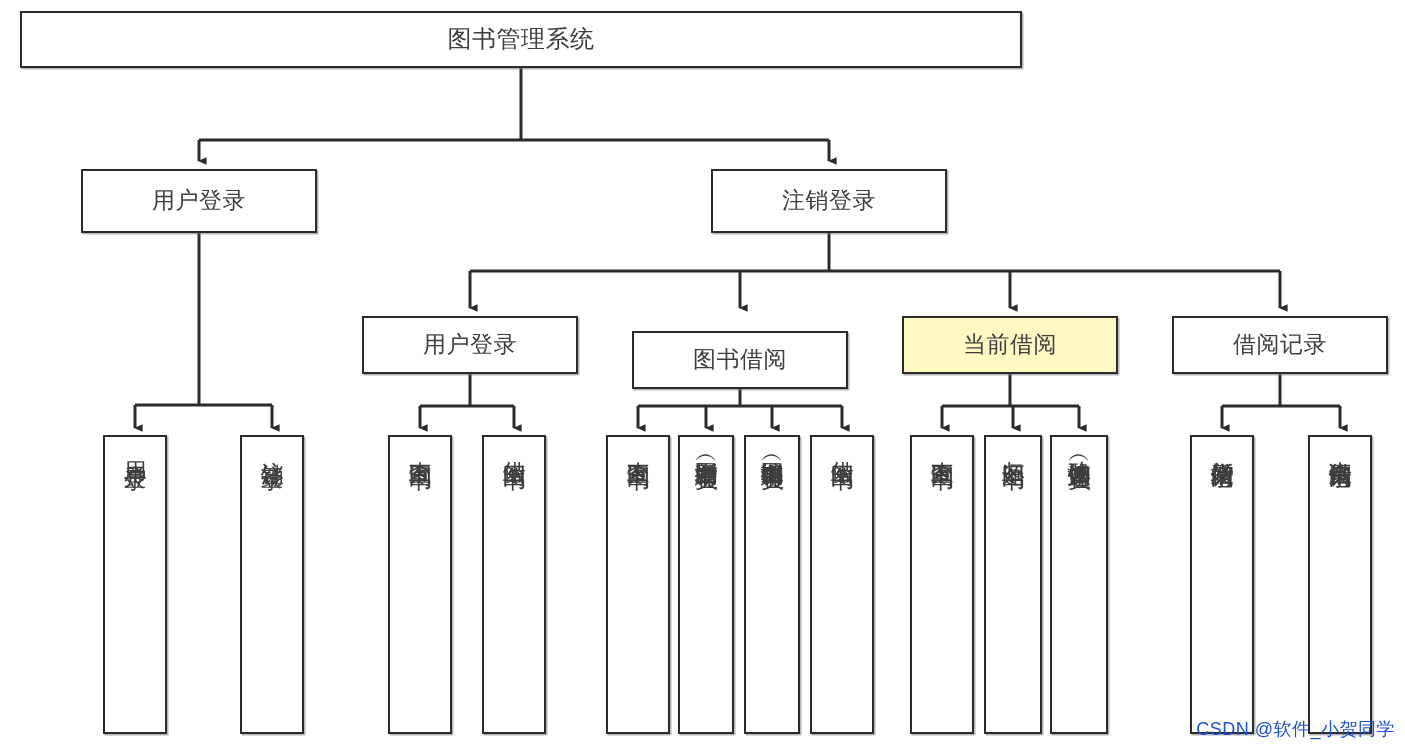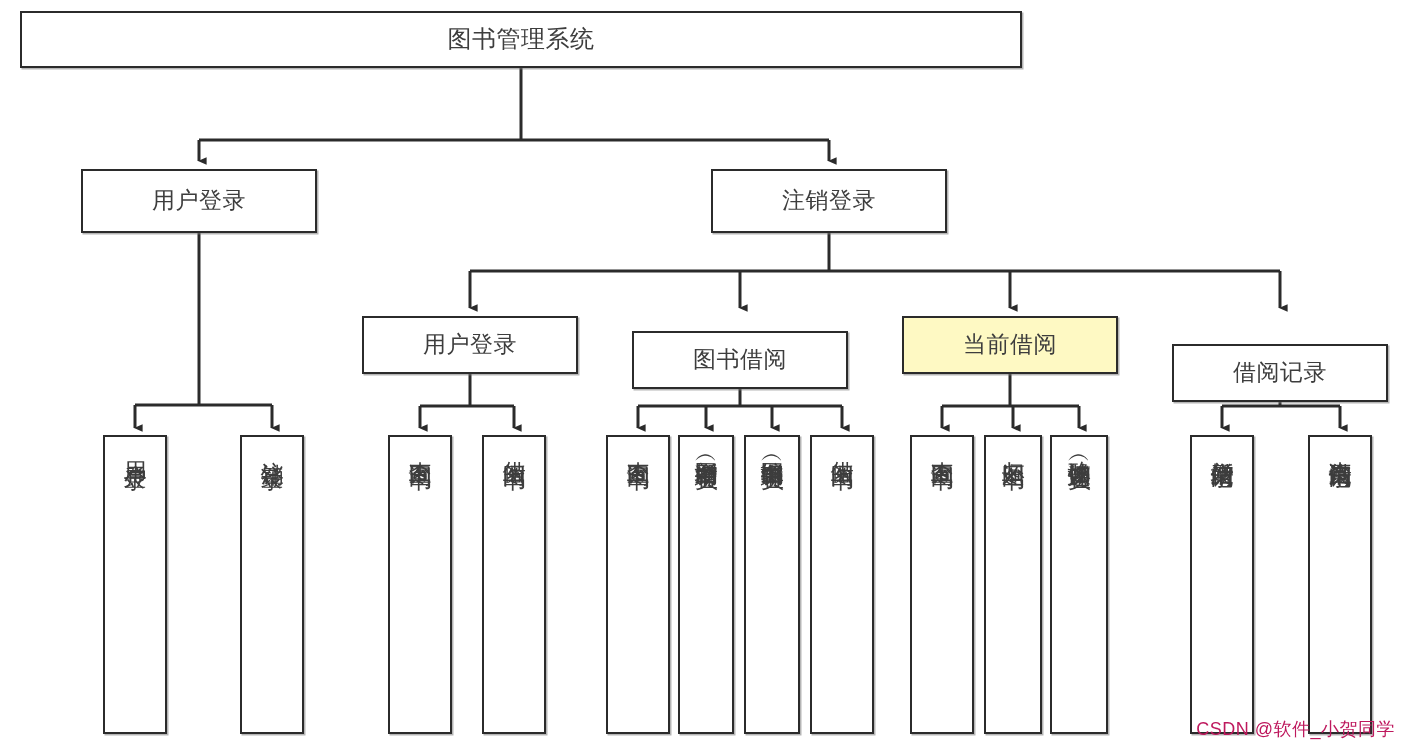--- a/index.html
+++ b/index.html
@@ -147,21 +147,21 @@
 
   <div class="node horizontal" style="left: 362px; top: 316px; width: 216px; height: 58px; border-color: rgb(43, 43, 43); background: rgb(255, 255, 255); color: rgb(61, 61, 61);">
     <span class="node-label">用户登录</span>
   </div>
   <div class="node horizontal" style="left: 632px; top: 331px; width: 216px; height: 58px; border-color: rgb(43, 43, 43); background: rgb(255, 255, 255); color: rgb(61, 61, 61);">
     <span class="node-label">图书借阅</span>
   </div>
   <div class="node horizontal" style="left: 902px; top: 316px; width: 216px; height: 58px; border-color: rgb(43, 43, 43); background: #fef9c3; color: rgb(61, 61, 61);">
     <span class="node-label">当前借阅</span>
   </div>
-  <div class="node horizontal" style="left: 1172px; top: 316px; width: 216px; height: 58px; border-color: rgb(43, 43, 43); background: rgb(255, 255, 255); color: rgb(61, 61, 61); margin-top: 28px;">
+  <div class="node horizontal" style="left: 1172px; top: 316px; width: 216px; height: 58px; border-color: rgb(43, 43, 43); background: rgb(255, 255, 255); color: rgb(61, 61, 61);">
     <span class="node-label">借阅记录</span>
   </div>
 
   <div class="node vertical" style="left: 103px; top: 435px; width: 64px; height: 299px; border-color: rgb(43, 43, 43); background: rgb(255, 255, 255); color: rgb(61, 61, 61);">
     <span class="node-label">用户登录</span>
   </div>
   <div class="node vertical" style="left: 240px; top: 435px; width: 64px; height: 299px; border-color: rgb(43, 43, 43); background: rgb(255, 255, 255); color: rgb(61, 61, 61);">
     <span class="node-label">注销登录</span>
   </div>
   <div class="node vertical" style="left: 388px; top: 435px; width: 64px; height: 299px; border-color: rgb(43, 43, 43); background: rgb(255, 255, 255); color: rgb(61, 61, 61);">
@@ -191,15 +191,15 @@
   <div class="node vertical tall-text" style="left: 1050px; top: 435px; width: 58px; height: 299px; border-color: rgb(43, 43, 43); background: rgb(255, 255, 255); color: rgb(61, 61, 61);">
     <span class="node-label">确认归还（管理员）</span>
   </div>
   <div class="node vertical tall-text" style="left: 1190px; top: 435px; width: 64px; height: 299px; border-color: rgb(43, 43, 43); background: rgb(255, 255, 255); color: rgb(61, 61, 61);">
     <span class="node-label">新增借阅记录</span>
   </div>
   <div class="node vertical tall-text" style="left: 1308px; top: 435px; width: 64px; height: 299px; border-color: rgb(43, 43, 43); background: rgb(255, 255, 255); color: rgb(61, 61, 61);">
     <span class="node-label">查询借阅记录</span>
   </div>
 
-  <div id="watermark" style="color: #be185d;">CSDN @软件_小贺同学</div>
+  <div id="watermark" style="color: #1d4ed8;">CSDN @软件_小贺同学</div>
 
 </div>
 
 </body></html>

